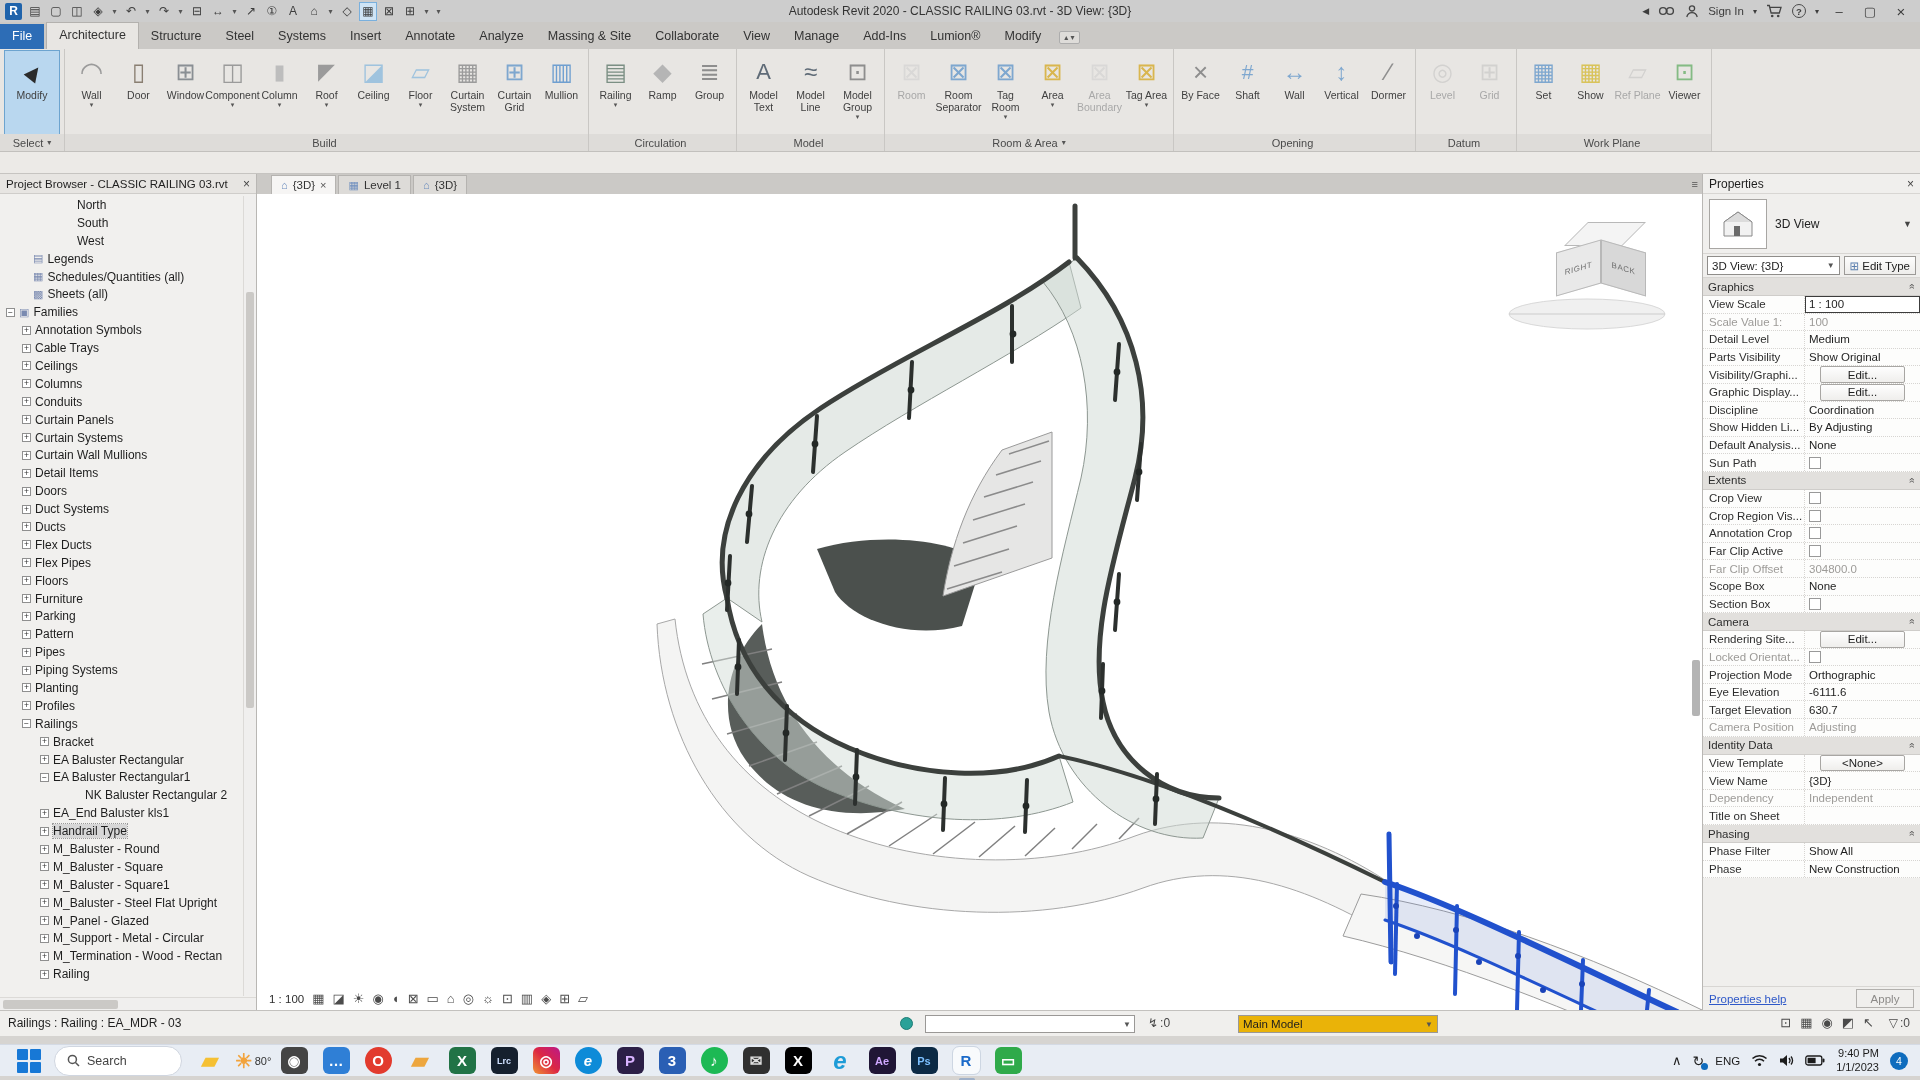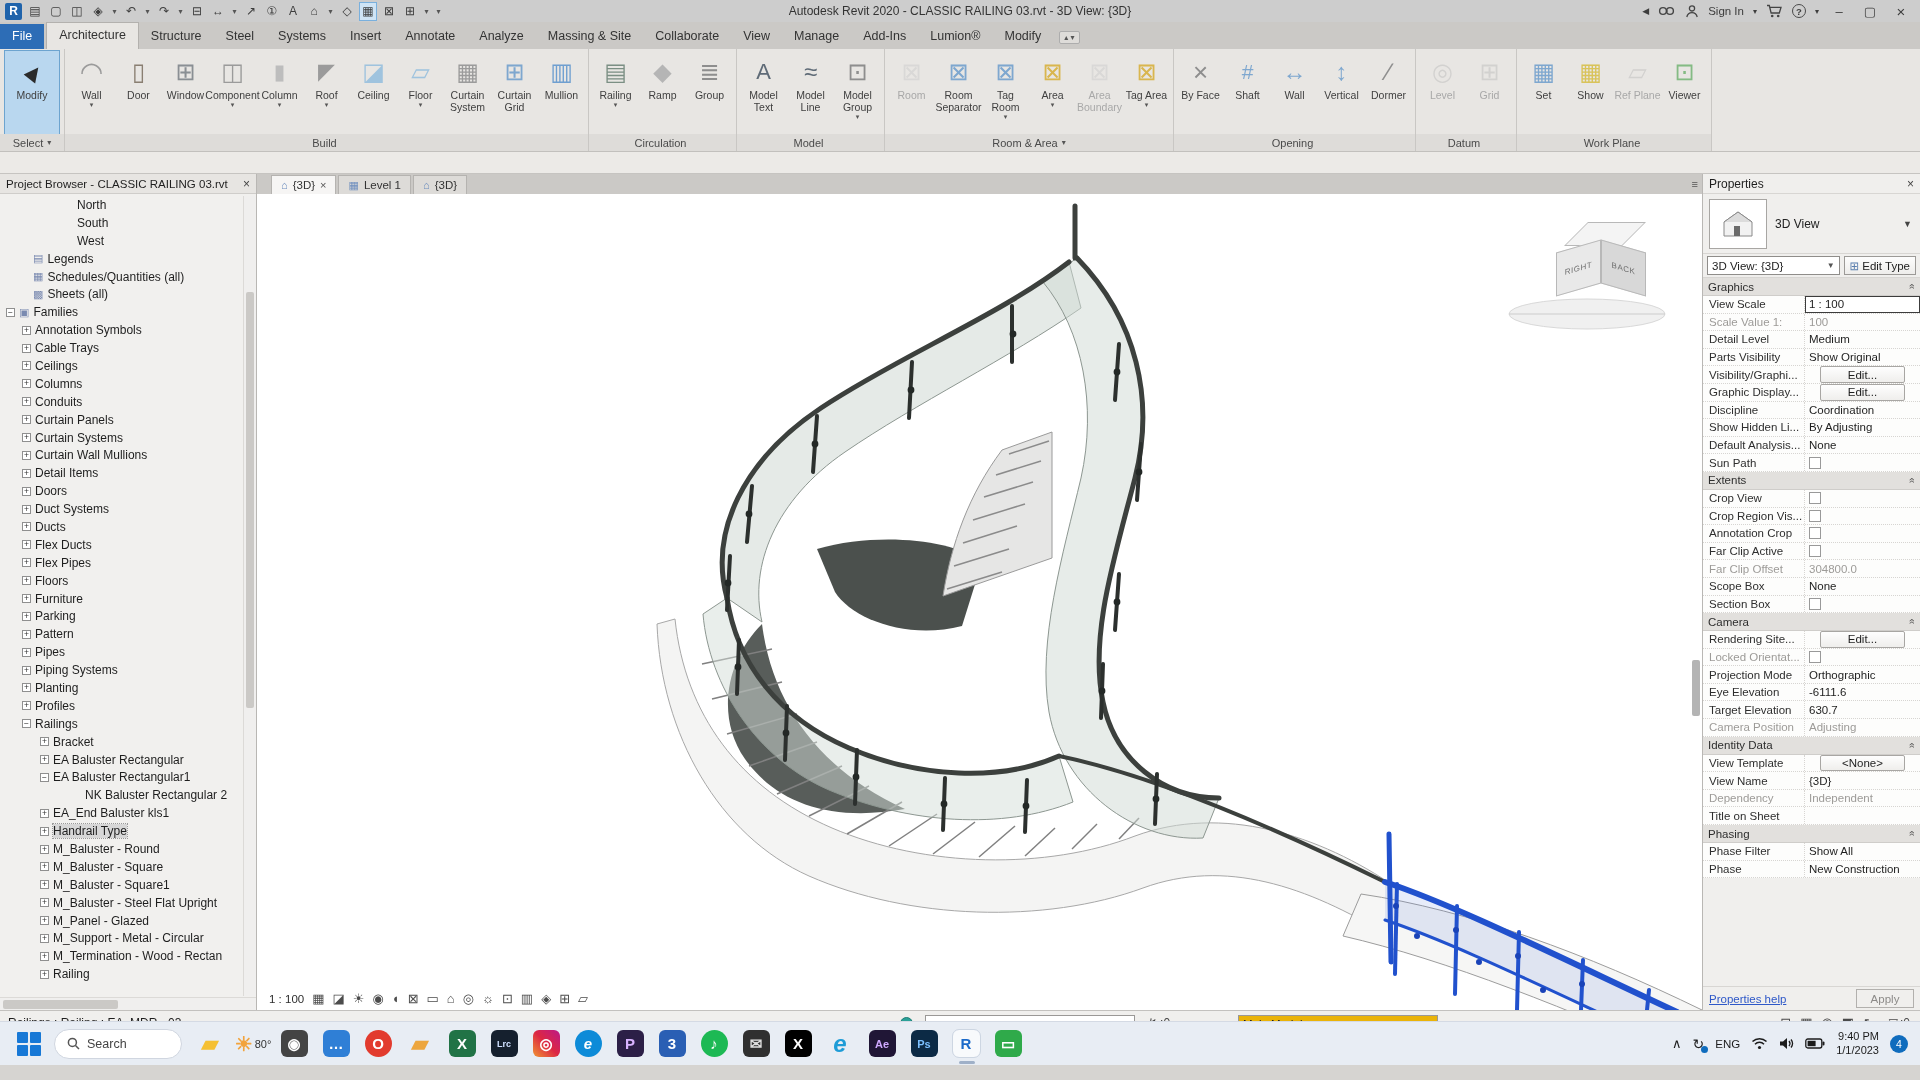--- a/index.html
+++ b/index.html
@@ -105,21 +105,21 @@
   .sb-left{position:absolute;left:8px;top:5px}
   .sb-dot{position:absolute;left:900px;top:6px;width:13px;height:13px;border-radius:50%;background:#2aa198;border:1px solid #1d7d76}
   .sb-combo{position:absolute;left:925px;top:4px;width:210px;height:18px;background:#fff;border:1px solid #9a9896;display:flex;align-items:center}
   .sb-combo .arrow{margin-left:auto;font-size:8px;color:#555;padding-right:3px}
   .sb-ws{position:absolute;left:1148px;top:5px;display:flex;gap:2px;align-items:center;color:#444}
   .sb-combo2{position:absolute;left:1238px;top:4px;width:200px;height:18px;background:#eab308;border:1px solid #9a9896;display:flex;align-items:center;padding:0 4px;font-size:11.5px}
   .sb-right{position:absolute;right:46px;top:4px;display:flex;gap:9px;align-items:center;color:#4a4a4a;font-size:13px}
   .sb-filter{position:absolute;right:10px;top:5px;display:flex;gap:2px;align-items:center;color:#4a4a4a}
 
   
-  .taskbar{position:absolute;left:0;right:0;bottom:15px;height:44px;background:#e8edf4;border-top:1px solid #d4dae4;display:flex;align-items:center}
+  .taskbar{position:absolute;left:0;right:0;bottom:4px;height:32px;background:#e8edf4;border-top:1px solid #d4dae4;display:flex;align-items:center}
   .startbtn{margin-left:16px;width:26px;height:26px;display:grid;grid-template-columns:11px 11px;grid-template-rows:11px 11px;gap:2px;padding:1px}
   .startbtn i{background:#1778d6;border-radius:1px}
   .searchpill{margin-left:12px;width:128px;height:30px;background:#fff;border:1px solid #d0d6e0;border-radius:15px;display:flex;align-items:center;gap:7px;padding:0 12px;color:#444;font-size:12.5px}
   .tbicons{display:flex;align-items:center;gap:12px;margin-left:14px}
   .tbi{width:30px;height:30px;display:flex;align-items:center;justify-content:center;position:relative}
   .tbi .tile{width:27px;height:27px;border-radius:6px;display:flex;align-items:center;justify-content:center;font-size:15px;font-weight:bold}
   .tbi .tbi-label{font-size:11px;color:#333;margin-left:2px;font-weight:normal}
   .tbi.active::after{content:"";position:absolute;bottom:-5px;left:7px;right:7px;height:3px;border-radius:2px;background:#9fb0c8}
   .tray{margin-left:auto;display:flex;align-items:center;gap:11px;padding-right:12px;color:#1c1c1c}
   .tray .glyph{font-size:13px}

